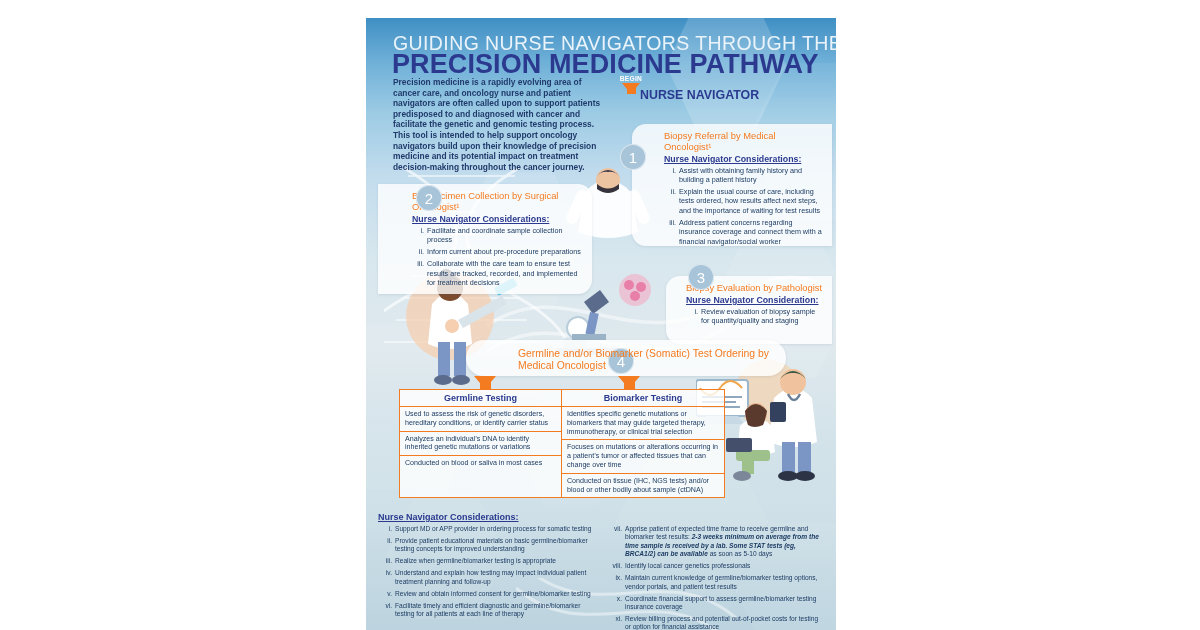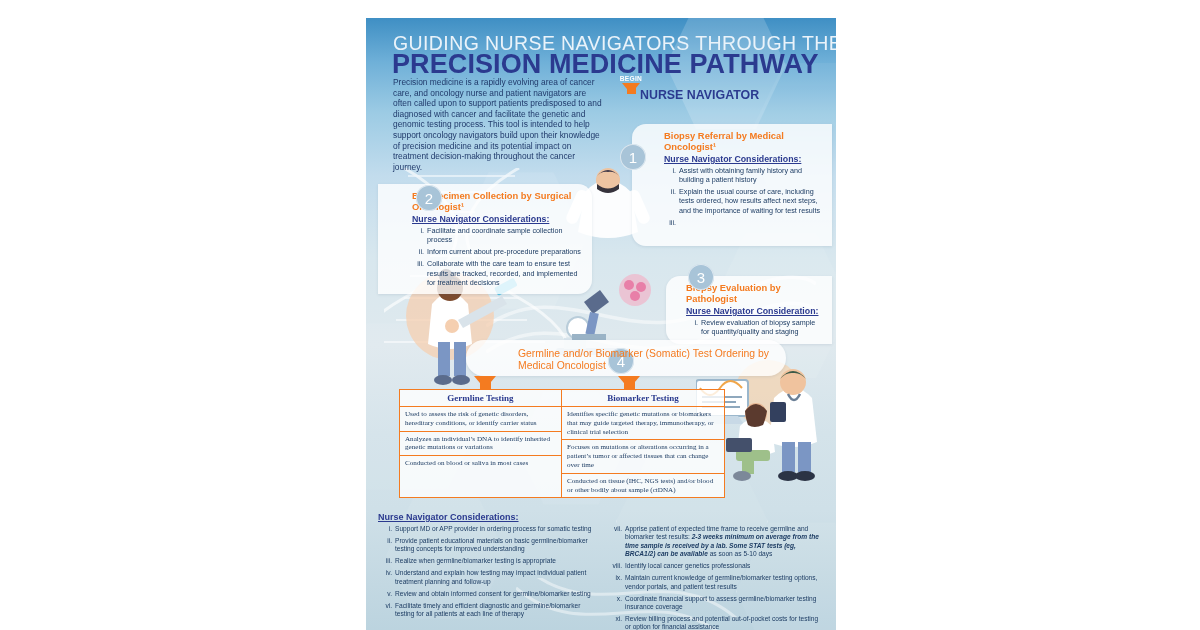--- a/index.html
+++ b/index.html
@@ -23,40 +23,40 @@
 
   .dna{position:absolute;pointer-events:none;opacity:.75;}
 
   
   #hdr{position:absolute;left:0;top:0;width:470px;height:170px;}
   #t1{position:absolute;left:27px;top:14px;font-size:19.5px;letter-spacing:.4px;
       color:#eaf3fa;font-weight:400;white-space:nowrap;}
   #t2{position:absolute;left:26px;top:31px;font-size:27px;letter-spacing:.1px;
       color:#2b3a8f;font-weight:700;white-space:nowrap;}
   #intro{position:absolute;left:27px;top:59px;width:212px;font-size:8.4px;line-height:10.6px;
-      color:#203a6b;font-weight:400;}
+      color:#203a6b;font-weight:700;}
 
   
   #beginwrap{position:absolute;left:241px;top:57px;width:48px;text-align:center;}
   #beginlbl{font-size:6.6px;font-weight:700;color:#ffffff;letter-spacing:.3px;}
   #beginarrow{margin:1px auto 0;width:0;height:0;border-left:9px solid transparent;
       border-right:9px solid transparent;border-top:11px solid #F47B20;position:relative;}
   #beginarrow:before{content:"";position:absolute;left:-4.5px;top:-9px;width:9px;height:9px;background:#F47B20;}
 
   #roadmap{position:absolute;left:274px;top:70px;font-size:12.4px;line-height:15px;
       color:#2b3a8f;font-weight:700;}
 
   
   .card{position:absolute;background:rgba(255,255,255,.80);border-radius:14px;
         box-shadow:0 1px 3px rgba(60,90,120,.13);}
   .num{position:absolute;width:26px;height:26px;border-radius:50%;
        background:#a8c4d8;color:#ffffff;font-size:15px;font-weight:400;
        display:flex;align-items:center;justify-content:center;
        box-shadow:inset 0 0 0 1px rgba(255,255,255,.6);}
-  .sttl{color:#F47B20;font-weight:700;font-size:9.4px;line-height:11px;}
+  .sttl{color:#F47B20;font-weight:400;font-size:9.4px;line-height:11px;}
   .sub{color:#2b3a8f;font-weight:700;font-size:8.8px;text-decoration:underline;
        margin-top:1.5px;margin-bottom:2px;}
   ol.rn{margin:0;padding:0;list-style:none;}
   ol.rn li{position:relative;padding-left:15px;font-size:7.2px;line-height:9.3px;
        color:#1d3c63;margin-bottom:3px;font-weight:500;}
   ol.rn li .rm{position:absolute;left:0;top:0;width:12px;text-align:right;}
 
   
   #s1{left:266px;top:106px;width:200px;height:122px;border-radius:14px 0 0 14px;}
   #s1 .inner{padding:6px 8px 0 32px;}
@@ -75,21 +75,21 @@
   #s4t{position:absolute;left:152px;top:330px;width:252px;color:#F47B20;
        font-weight:400;font-size:10.4px;line-height:12px;}
 
   .barrow{position:absolute;width:0;height:0;border-left:11px solid transparent;
       border-right:11px solid transparent;border-top:13px solid #F47B20;}
   .barrow:before{content:"";position:absolute;left:-5.5px;top:-10px;width:11px;height:10px;background:#F47B20;}
 
   
   #tbl{position:absolute;left:33px;top:371px;width:324px;
        border:1.5px solid #F47B20;background:rgba(255,255,255,.80);display:flex;}
-  .col{width:50%;box-sizing:border-box;font-family:Liberation Serif, serif;}
+  .col{width:50%;box-sizing:border-box;}
   .col.left{border-right:1.5px solid #F47B20;}
   .chead{text-align:center;color:#2b3a8f;font-weight:700;font-size:9px;
          padding:3px 2px;border-bottom:1.5px solid #F47B20;}
   .crow{padding:3px 5px;font-size:7.1px;line-height:8.8px;color:#1d3c63;
         border-bottom:1.5px solid #F47B20;font-weight:500;}
   .crow:last-child{border-bottom:none;}
 
   
   #bc{position:absolute;left:12px;top:494px;width:446px;}
   #bctitle{color:#2b3a8f;font-weight:700;font-size:9px;text-decoration:underline;margin-bottom:3px;}
@@ -237,21 +237,21 @@
       <rect x="30" y="80" width="26" height="14" rx="2" fill="#44506b"></rect>
     </svg>
 
     <div class="card" id="s1">
       <div class="inner">
         <div class="sttl">Biopsy Referral by Medical Oncologist¹</div>
         <div class="sub">Nurse Navigator Considerations:</div>
         <ol class="rn">
           <li><span class="rm">i.</span><span>Assist with obtaining family history and building a patient history</span></li>
           <li><span class="rm">ii.</span><span>Explain the usual course of care, including tests ordered, how results affect next steps, and the importance of waiting for test results</span></li>
-          <li><span class="rm">iii.</span></li>
+          <li><span class="rm">iii.</span><span>Address patient concerns regarding insurance coverage and connect them with a financial navigator/social worker</span></li>
         </ol>
       </div>
     </div>
     <div class="num" id="n1">1</div>
 
     <div class="card" id="s2">
       <div class="inner">
         <div class="sttl">Biospecimen Collection by Surgical Oncologist¹</div>
         <div class="sub">Nurse Navigator Considerations:</div>
         <ol class="rn">

